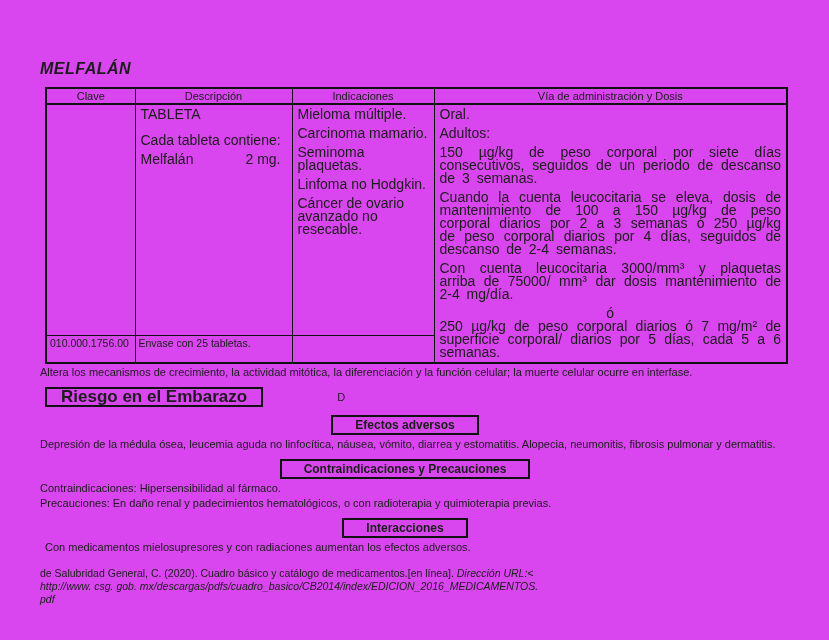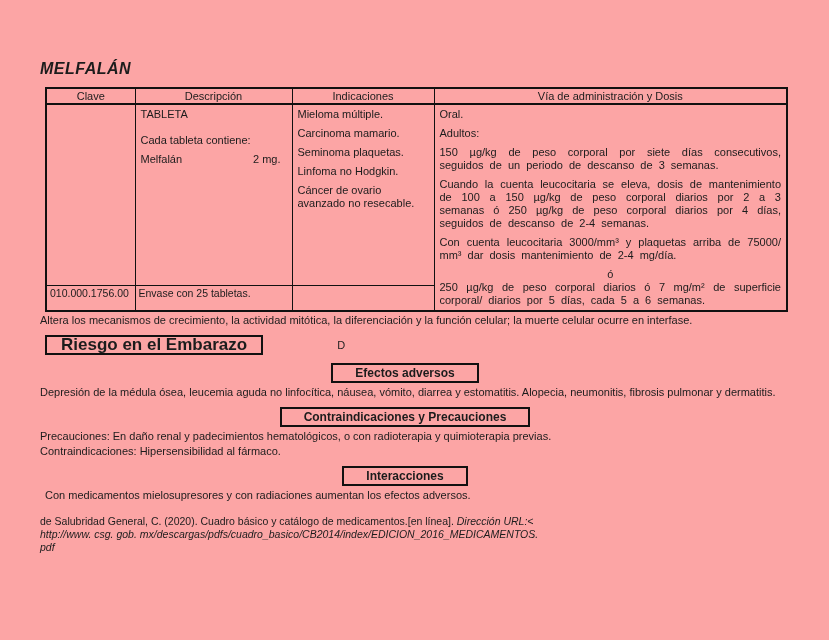--- a/index.html
+++ b/index.html
@@ -1,21 +1,21 @@
 <!DOCTYPE html>
 <html><head>
 <meta charset="utf-8">
 <style>
   html,body { margin:0; padding:0; background:#ffffff; }
   .page {
     position:relative;
     width:829px; height:640px;
     box-sizing:border-box;
     padding:60px 14px 0 40px;
-    background:#fca5a5;
+    background:#d946ef;
     color:#1c1c1c;
     font-family:"Liberation Sans", sans-serif;
     overflow:hidden;
   }
   .title {
     font-size:16px; font-weight:bold; font-style:italic;
     letter-spacing:0.5px;
     margin:0 0 9px 0;
   }
   
@@ -33,21 +33,21 @@
   .drug-table th {
     border:1px solid #111;
     border-bottom:2px solid #111;
     font-size:11px; font-weight:normal;
     text-align:center;
     padding:1px 2px;
   }
   .drug-table td {
     border:1px solid #111;
     vertical-align:top;
-    font-size:11px; line-height:13px;
+    font-size:14px; line-height:13px;
     padding:3px 5px;
   }
   .drug-table td p { margin:0 0 6px 0; }
   .ind-cell p { margin:0 0 13px 0; }
   .desc-cell p { margin:0; }
   .desc-cell p.gap-after { margin:0 0 13px 0; }
   .substance-row { display:flex; justify-content:space-between; padding-right:6px; }
   .via-cell { text-align:justify; word-spacing:3px; }
   .via-cell p.o-line { text-align:center; margin:0; word-spacing:0; }
   .via-cell p.last { margin:0; }
@@ -143,22 +143,22 @@
   </div>
 
   <div class="box-row">
     <div class="section-box">Efectos adversos</div>
   </div>
   <p class="body-text">Depresión de la médula ósea, leucemia aguda no linfocítica, náusea, vómito, diarrea y estomatitis. Alopecia, neumonitis, fibrosis pulmonar y dermatitis.</p>
 
   <div class="box-row">
     <div class="section-box">Contraindicaciones y Precauciones</div>
   </div>
+  <p class="body-text">Contraindicaciones: Hipersensibilidad al fármaco.</p>
   <p class="body-text">Precauciones: En daño renal y padecimientos hematológicos, o con radioterapia y quimioterapia previas.</p>
-  <p class="body-text">Contraindicaciones: Hipersensibilidad al fármaco.</p>
 
   <div class="box-row">
     <div class="section-box">Interacciones</div>
   </div>
   <p class="body-text indent">Con medicamentos mielosupresores y con radiaciones aumentan los efectos adversos.</p>
 
   <p class="footer"><span>de Salubridad General, C. (2020). Cuadro básico y catálogo de medicamentos.[en línea]. </span><i>Dirección URL:&lt; http://www. csg. gob. mx/descargas/pdfs/cuadro_basico/CB2014/index/EDICION_2016_MEDICAMENTOS. pdf</i></p>
 
 </div>
 

